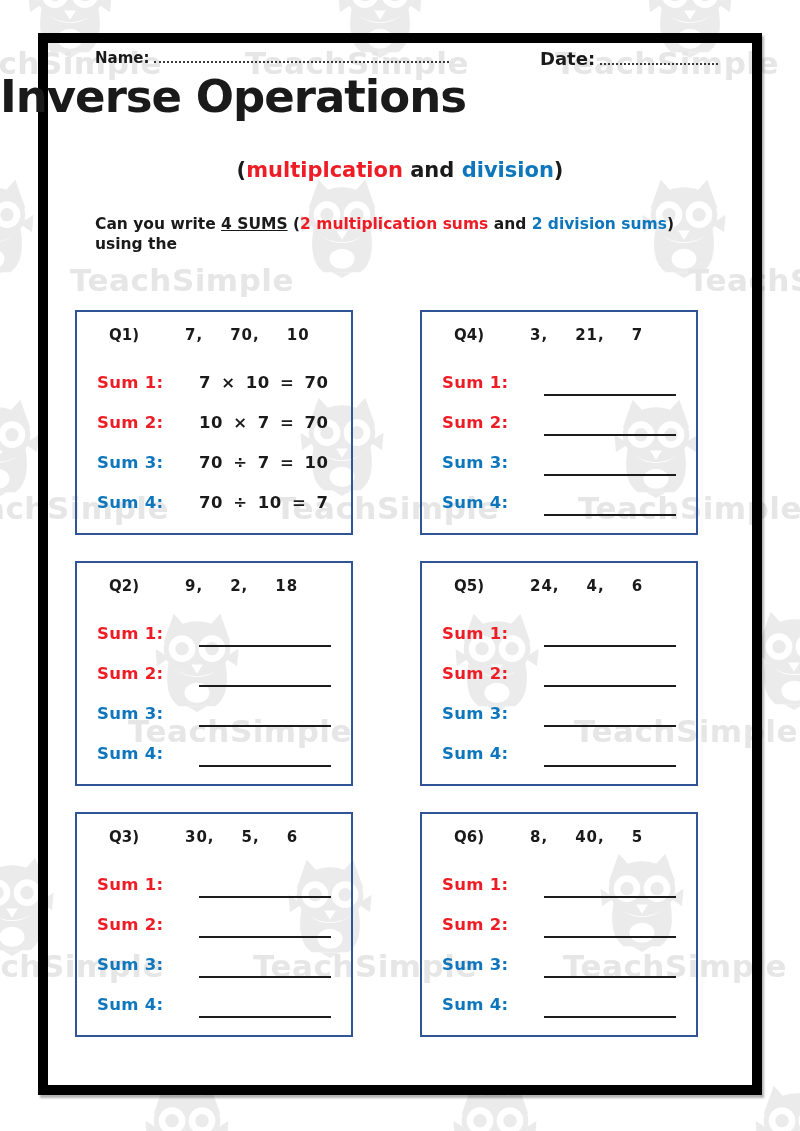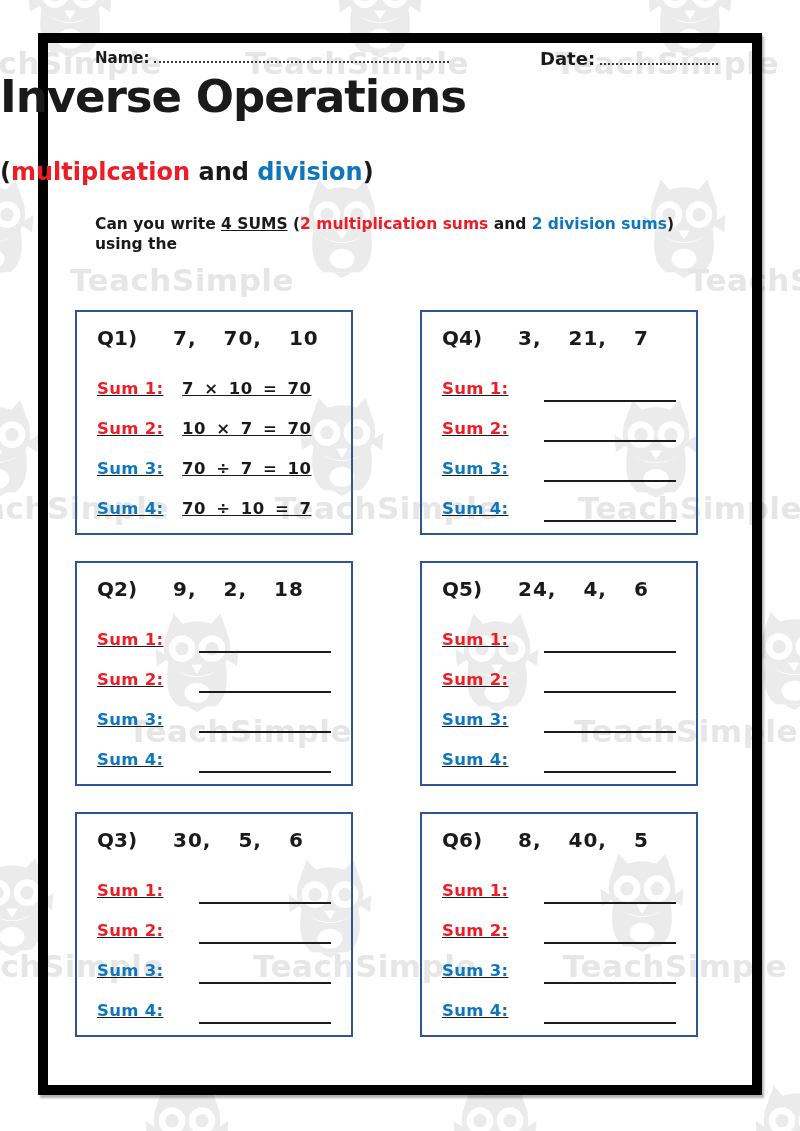--- a/index.html
+++ b/index.html
@@ -37,21 +37,21 @@
   }
   .name-line{width:295px;}
   .date-line{width:118px;}
   
   .title{
     position:absolute;left:0;top:70px;width:100%;
     text-align:left;font-size:45px;letter-spacing:-1px;
   }
   .subtitle{
     position:absolute;left:0;top:158px;width:100%;
-    font-size:24px;
+    text-align:center;font-size:21px;
   }
   .red{color:var(--red,#ee1c25);}
   .blue{color:var(--blue,#0d76bd);}
   .u{text-decoration:underline;}
   
   .instructions{
     position:absolute;left:95px;top:214px;width:628px;
     font-size:15.5px;line-height:20px;
   }
   
@@ -60,28 +60,28 @@
     display:grid;grid-template-columns:278px 278px;
     grid-auto-rows:225px;column-gap:67px;row-gap:26px;
   }
   .q-box{
     box-sizing:border-box;
     border:2px solid var(--box-border,#2f5597);
     background:transparent;
   }
   .q-header{
     display:flex;align-items:baseline;
-    padding:14px 16px 0 20px;font-size:20px;
+    padding:14px 16px 0 32px;font-size:15px;
   }
   .q-label{flex:0 0 76px;}
   .q-numbers{display:flex;gap:27px;letter-spacing:1px;}
   .sums{margin-top:18px;}
-  .sum-row{display:flex;align-items:center;height:40px;padding:0 20px;text-decoration:underline;}
+  .sum-row{display:flex;align-items:center;height:40px;padding:0 20px;}
   .sum-label{flex:0 0 78px;font-size:16.5px;letter-spacing:.3px;}
-  .answer{font-size:16.5px;margin-left:7px;word-spacing:4px;letter-spacing:.5px;}
+  .answer{font-size:16.5px;margin-left:24px;word-spacing:4px;letter-spacing:.5px;}
   .answer-line{
     flex:1;height:26px;margin-left:24px;
     border-bottom:2px solid #1c1c1c;
   }
 </style>
 </head>
 <body>
 
 <svg width="0" height="0" style="position:absolute">
   <symbol id="owl-symbol" viewBox="0 0 100 120">

